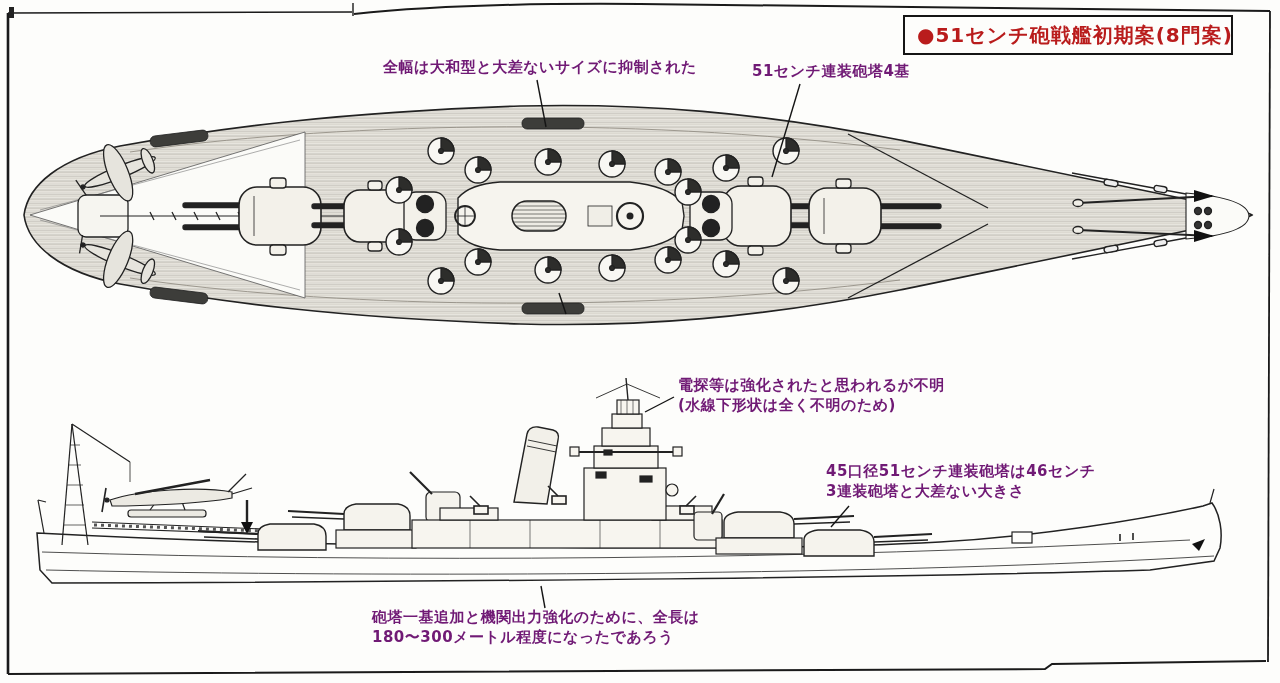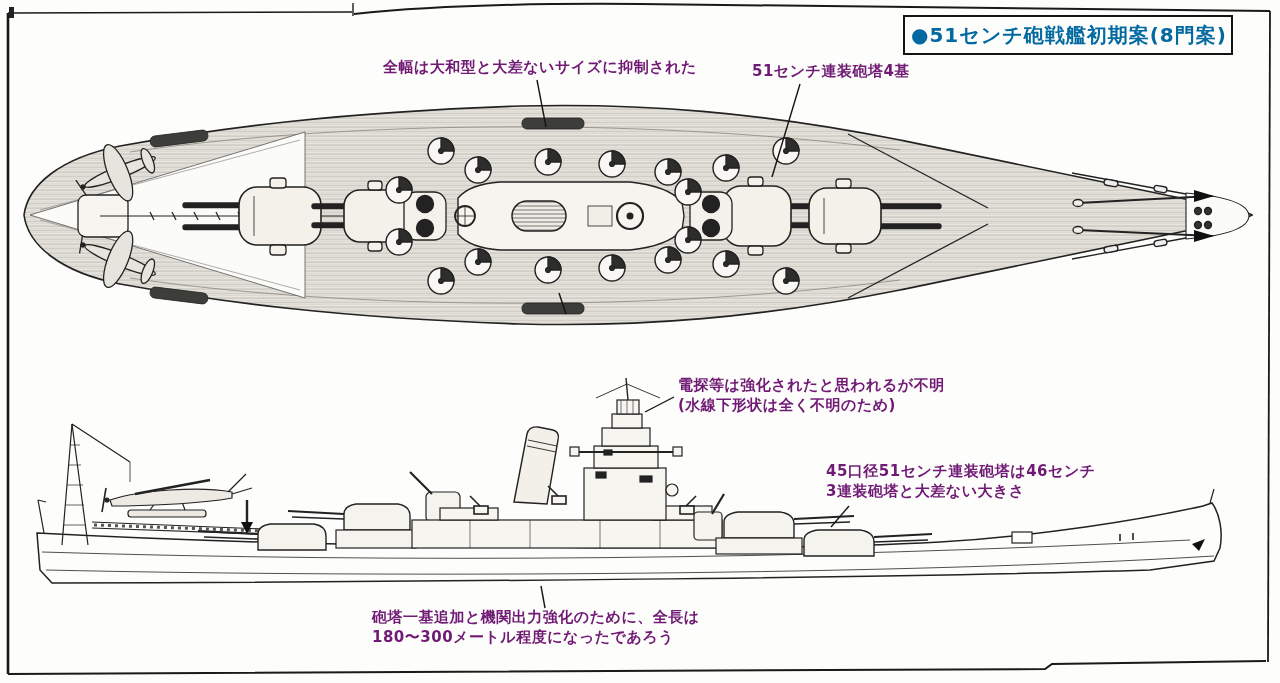--- a/index.html
+++ b/index.html
@@ -17,22 +17,22 @@
     color:#701a75;
     letter-spacing:0.5px;
     white-space:pre-line;
   }
   .title-box{
     position:absolute;
     left:903px;top:15px;width:330px;height:40px;
     border:2.5px solid #141414;
     background:#fdfdfb;
     display:flex;align-items:center;
-    padding-left:6px;box-sizing:border-box;
-    font-weight:700;font-size:20px;letter-spacing:1px;color:#0369a1;
+    padding-left:12px;box-sizing:border-box;
+    font-weight:700;font-size:20px;letter-spacing:1px;color:#b91c1c;
     white-space:nowrap;
   }
 </style>
 </head>
 <body>
 
 <div class="page">
 
   <svg width="1280" height="683" viewBox="0 0 1280 683">
     <defs>

